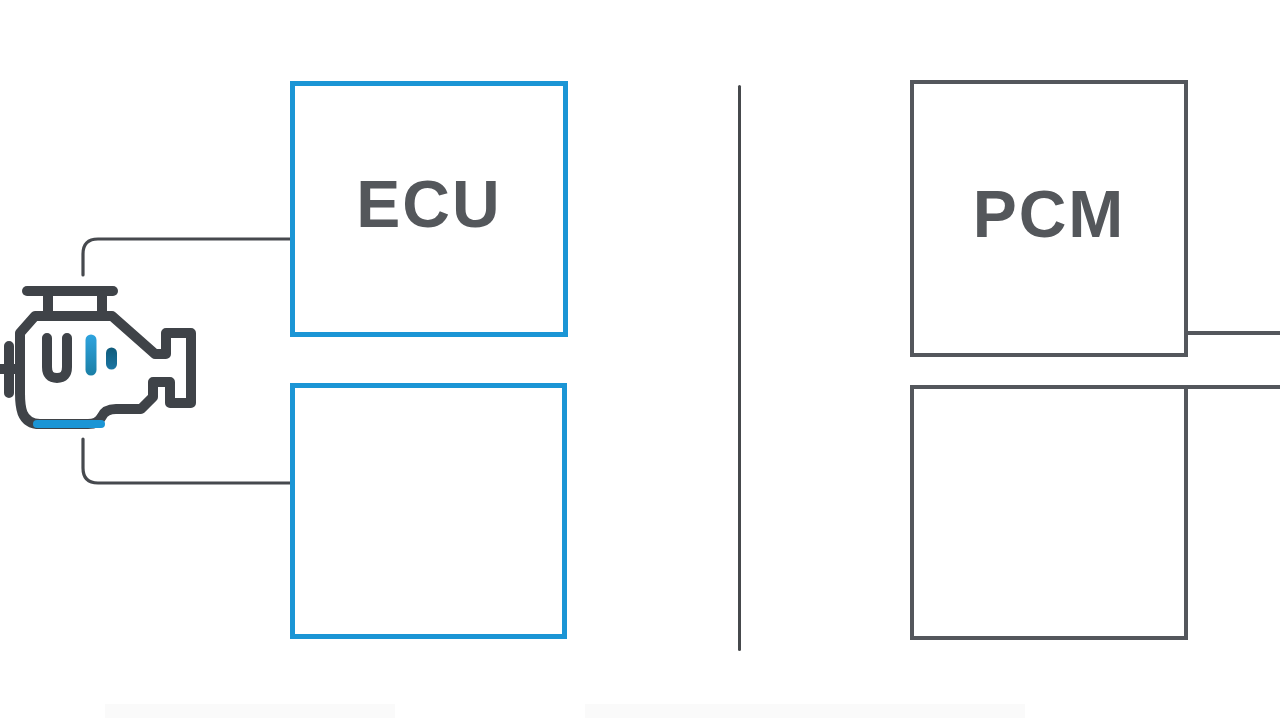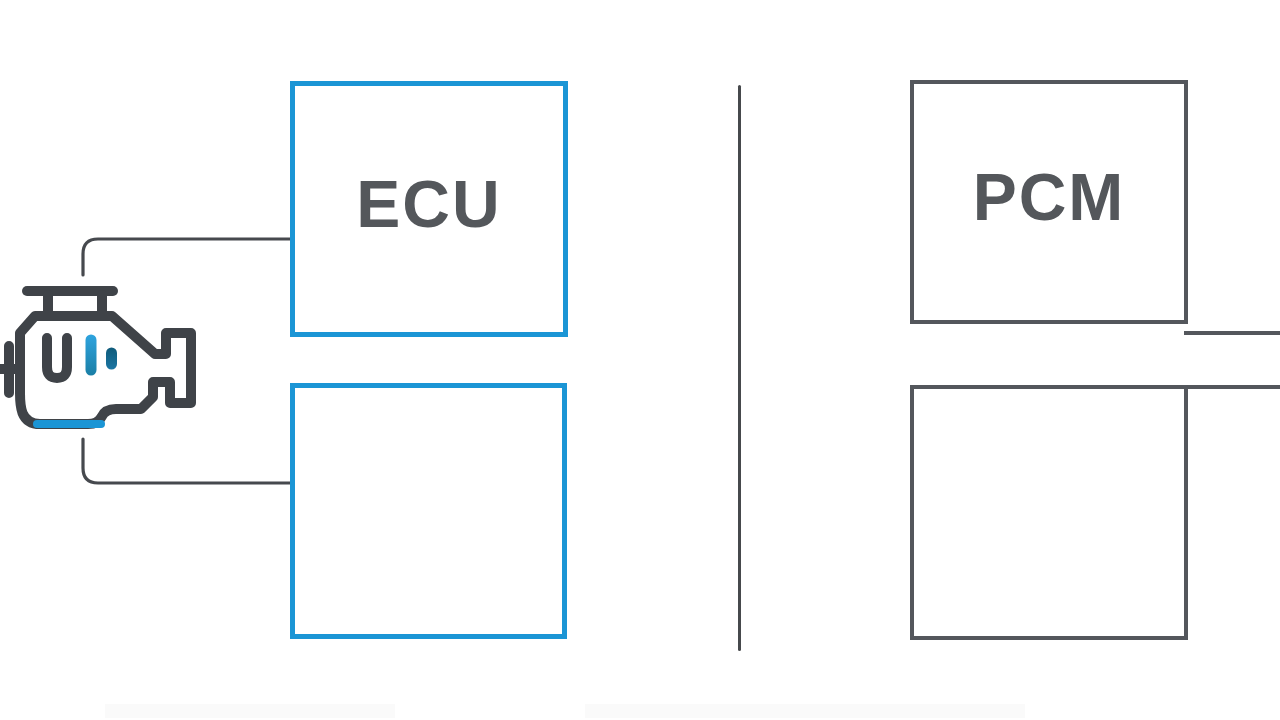--- a/index.html
+++ b/index.html
@@ -36,21 +36,21 @@
     color: #54575b;
     padding-bottom: 10px;
     line-height: 1;
     user-select: none;
   }
   .box-blue  { border: 5px solid #1b95d5; }
   .box-gray  { border: 4px solid #54575c; }
 
   #ecu-box   { left: 290px;  top: 81px;  width: 278px; height: 256px; }
   #ll-box    { left: 290px;  top: 383px; width: 277px; height: 256px; }
-  #pcm-box   { left: 910px;  top: 80px;  width: 278px; height: 244px; }
+  #pcm-box   { left: 910px;  top: 80px;  width: 278px; height: 277px; }
   #lr-box    { left: 910px;  top: 385px; width: 278px; height: 255px; }
 
   
   #divider {
     left: 738px; top: 85px;
     width: 3px;  height: 566px;
     background: #46494c;
     border-radius: 2px;
   }
 

